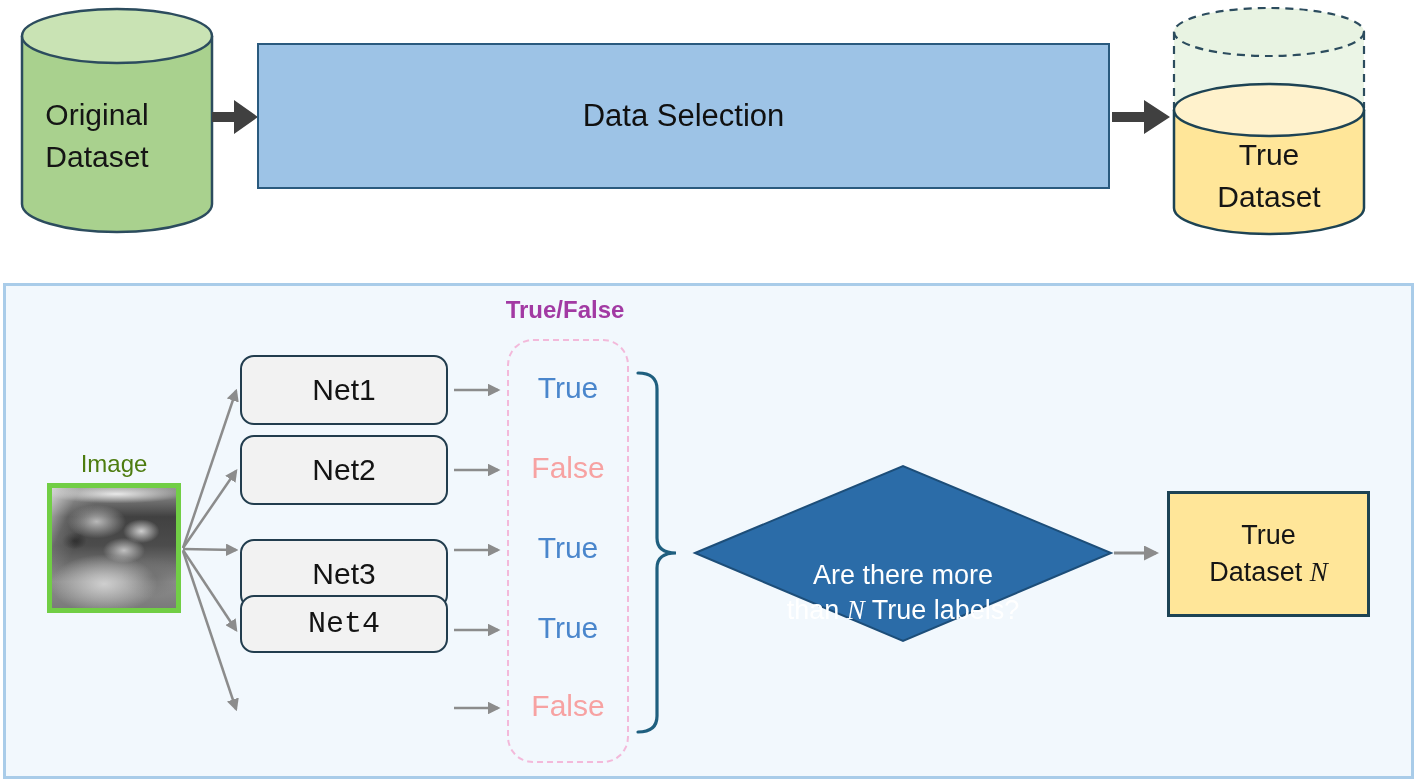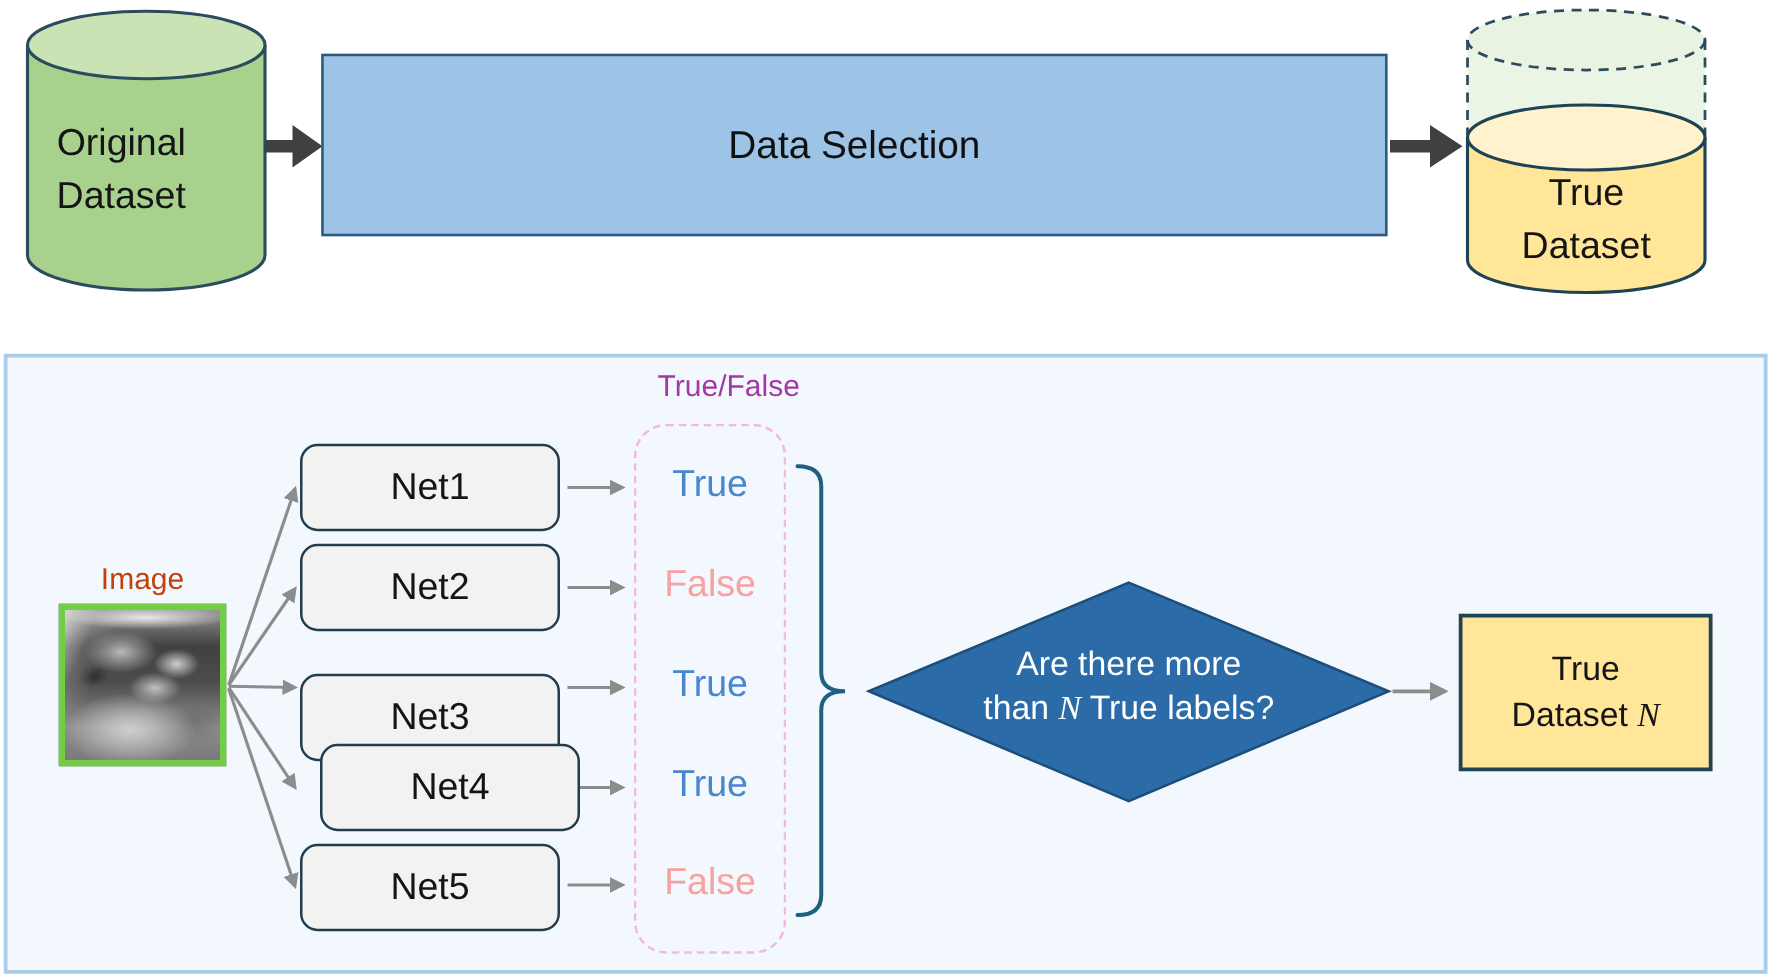--- a/index.html
+++ b/index.html
@@ -18,21 +18,21 @@
   .cyl-text { text-align:center; font-size:30px; line-height:42px; color:#151515; }
   .data-selection {
     background:#9dc3e6; border:2px solid #2a5a7e;
     display:flex; align-items:center; justify-content:center;
     font-size:31px; color:#101010;
   }
 
   
   .panel { background:#f2f8fd; border:3px solid #a9cce9; }
 
-  .image-label { font-size:24px; color:#c2410c; text-align:center; }
+  .image-label { font-size:24px; color:#4d7c0f; text-align:center; }
   .ultrasound {
     border:5px solid #71ce45;
     background-color:#5c5c5c;
     background-image:
       radial-gradient(ellipse 95px 13px at 52% 5%, rgba(238,238,238,.95), rgba(238,238,238,0) 72%),
       linear-gradient(115deg, rgba(225,225,225,.85), rgba(160,160,160,.35) 16%, rgba(0,0,0,0) 28%),
       radial-gradient(ellipse 42px 24px at 36% 28%, rgba(205,205,205,.85), rgba(205,205,205,0) 70%),
       radial-gradient(ellipse 26px 17px at 72% 36%, rgba(220,220,220,.9), rgba(220,220,220,0) 70%),
       radial-gradient(ellipse 16px 11px at 18% 44%, rgba(40,40,40,.9), rgba(40,40,40,0) 78%),
       radial-gradient(ellipse 30px 18px at 58% 52%, rgba(228,228,228,.75), rgba(228,228,228,0) 70%),
@@ -44,21 +44,21 @@
   .net-box {
     background:#f2f2f2; border:2.5px solid #223d4e; border-radius:14px;
     display:flex; align-items:center; justify-content:center;
     font-size:30px; color:#141414;
   }
 
   .tf-title { font-size:24px; color:#a23aa3; text-align:center; }
   .tf-box   { border:2px dashed #f3b9da; border-radius:26px; }
   .tf-result{ font-size:30px; text-align:center; }
 
-  .diamond-text { color:#ffffff; font-size:27px; line-height:35px; text-align:center; }
+  .diamond-text { color:#ffffff; font-size:27px; line-height:35px; text-align:center;margin-top:44px; }
 
   .output-box {
     background:#ffe699; border:3px solid #1d4354;
     display:flex; flex-direction:column; align-items:center; justify-content:center;
     font-size:27px; line-height:37px; color:#151515; text-align:center;
   }
 
   .math { font-style:italic; font-family:"Liberation Serif", serif; }
 </style>
 </head>
@@ -135,28 +135,25 @@
 
   <div class="abs layer3 net-box" style="left:240px; top:355px; width:208px; height:70px;">
     <span>Net1</span>
   </div>
   <div class="abs layer3 net-box" style="left:240px; top:435px; width:208px; height:70px;">
     <span>Net2</span>
   </div>
   <div class="abs layer3 net-box" style="left:240px; top:539px; width:208px; height:70px;">
     <span>Net3</span>
   </div>
-  <div class="abs layer3 net-box" style="left:256px; top:595px; width:208px; height:70px;">
+  <div class="abs layer3 net-box" style="left:240px; top:595px; width:208px; height:58px;font-family:Liberation Mono, monospace;">
     <span>Net4</span>
   </div>
-  <div class="abs layer3 net-box" style="left:240px; top:675px; width:208px; height:70px;">
-    <span>Net5</span>
-  </div>
 
-  <div class="abs layer3 tf-title" style="left:513px; top:296px; width:140px;">True/False</div>
+  <div class="abs layer3 tf-title" style="left:495px; top:296px; width:140px;font-weight:bold;">True/False</div>
   <div class="abs layer3 tf-box" style="left:507px; top:339px; width:122px; height:424px;"></div>
 
   <div class="abs layer3 tf-result" style="left: 507px; top: 371px; width: 122px; color: rgb(74, 134, 204);">True</div>
   <div class="abs layer3 tf-result" style="left: 507px; top: 451px; width: 122px; color: rgb(247, 162, 162);">False</div>
   <div class="abs layer3 tf-result" style="left: 507px; top: 531px; width: 122px; color: rgb(74, 134, 204);">True</div>
   <div class="abs layer3 tf-result" style="left: 507px; top: 611px; width: 122px; color: rgb(74, 134, 204);">True</div>
   <div class="abs layer3 tf-result" style="left: 507px; top: 689px; width: 122px; color: rgb(247, 162, 162);">False</div>
 
   <div class="abs layer3 diamond-text" style="left:720px; top:514px; width:366px;">
     <div><span>Are there more</span></div>

